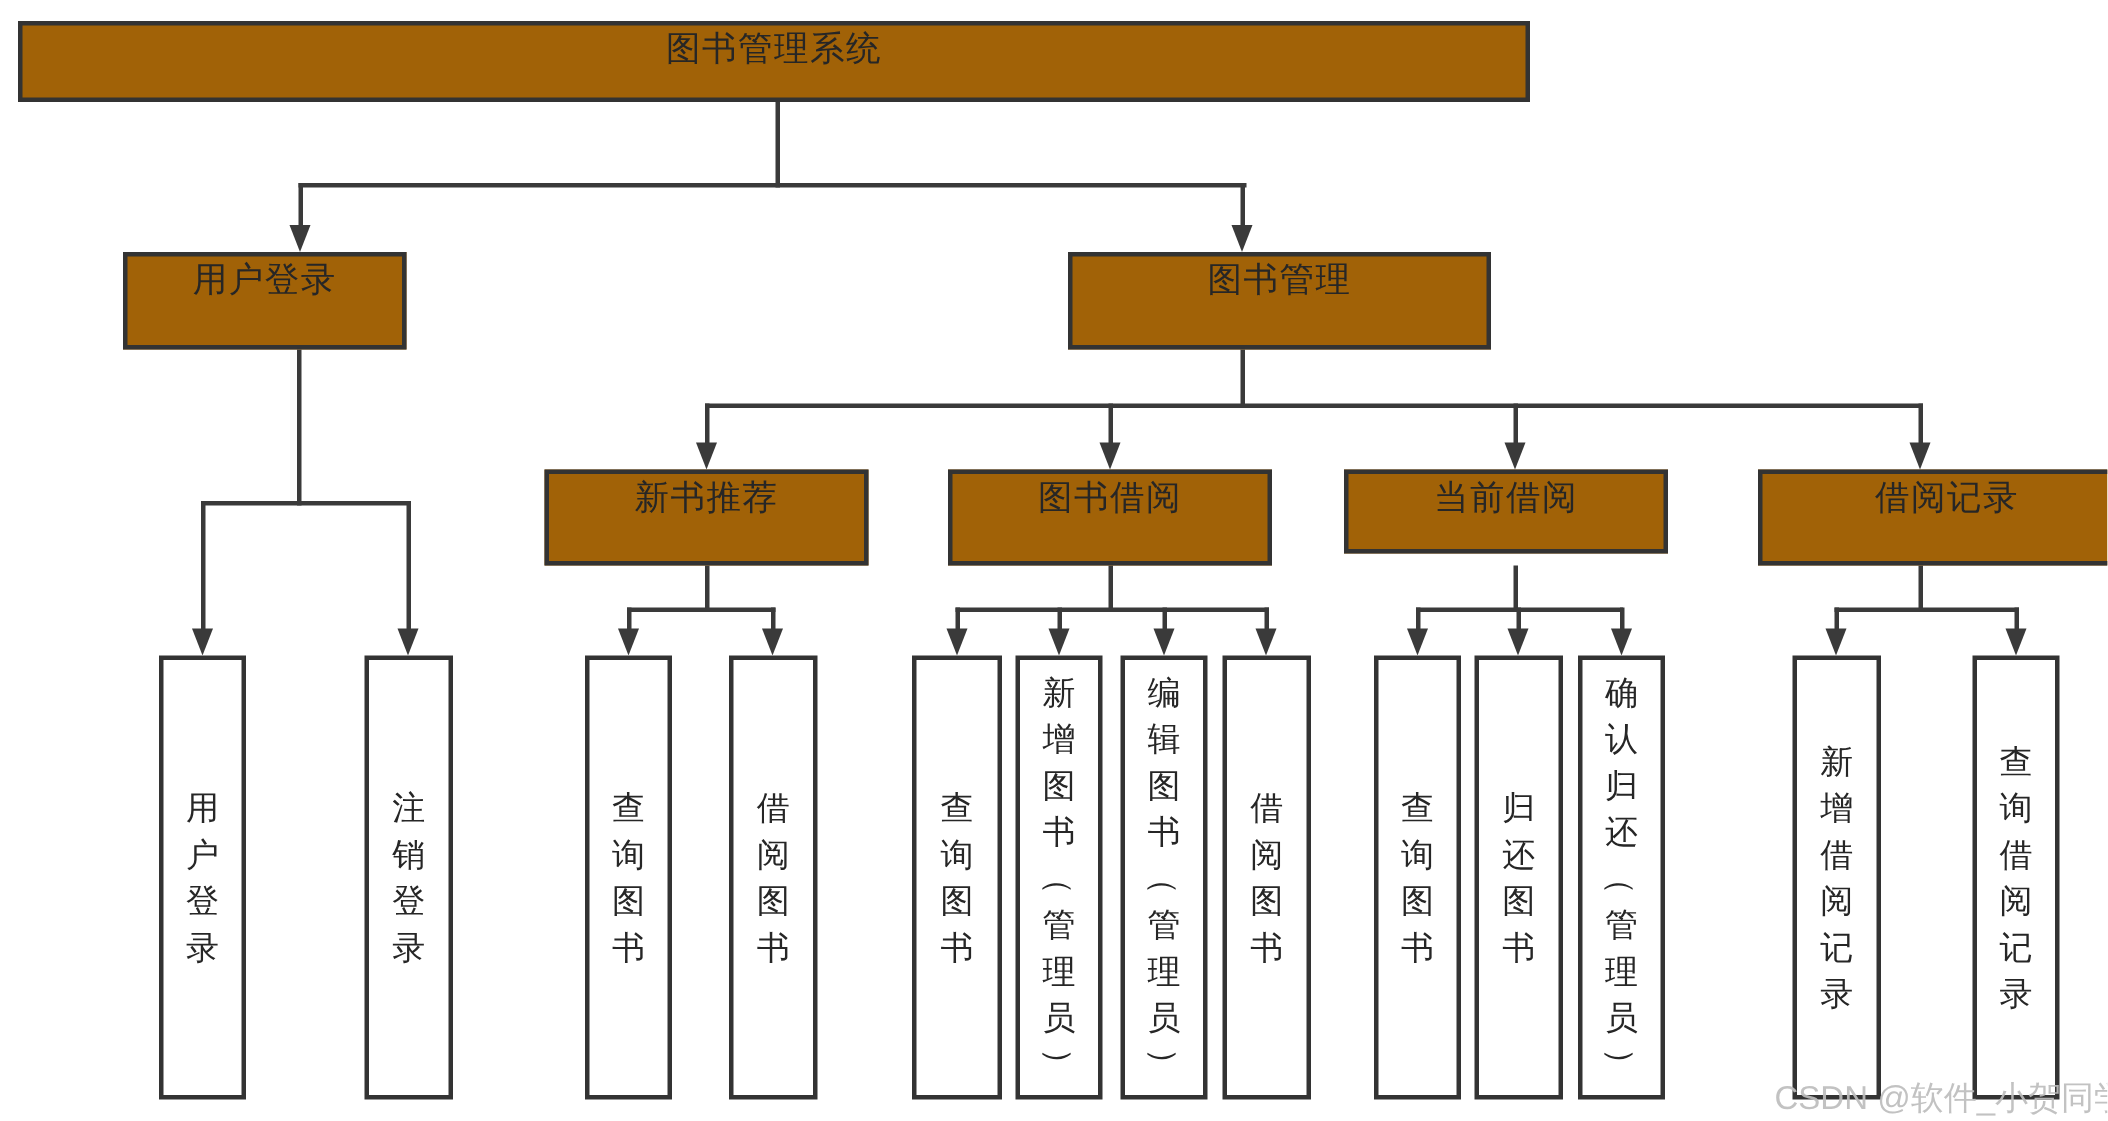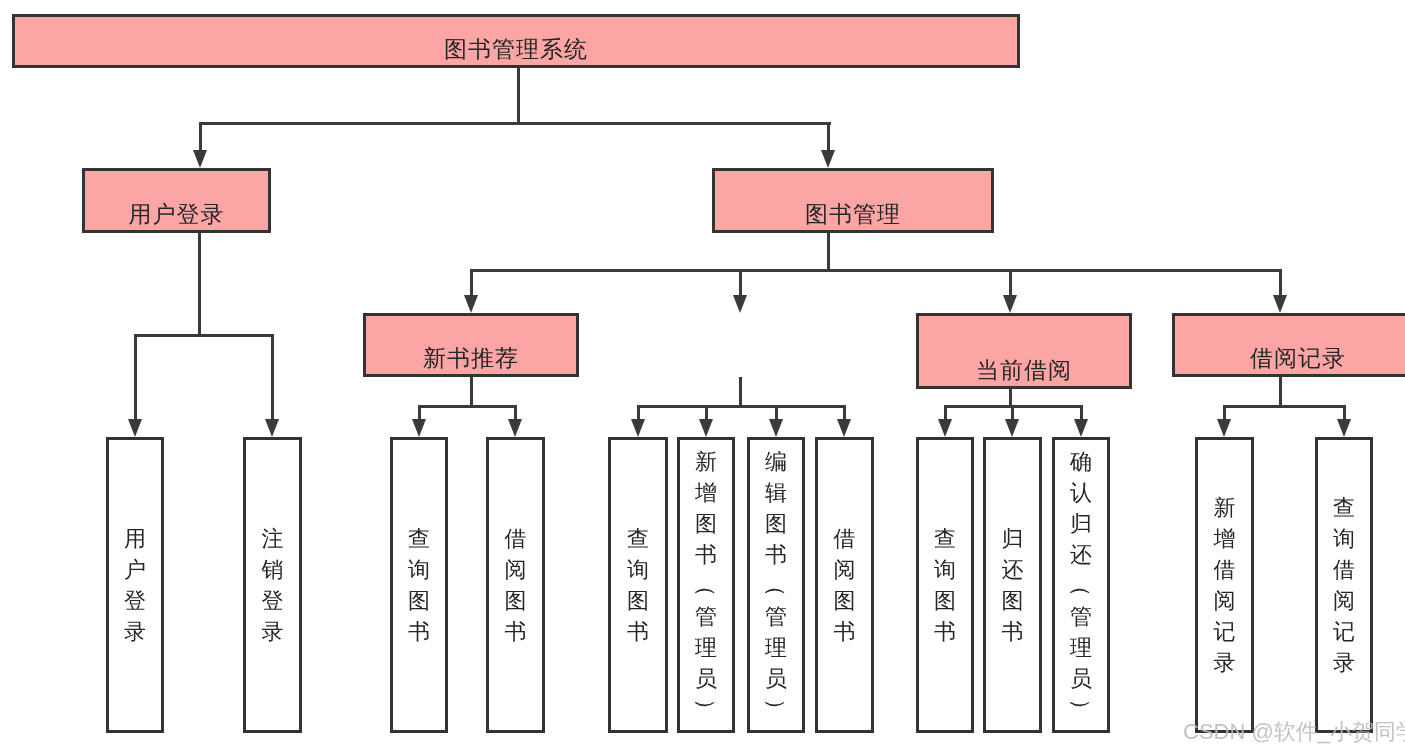--- a/index.html
+++ b/index.html
@@ -9,22 +9,22 @@
     background:#ffffff;
     font-family:"Liberation Sans",sans-serif;
     color:#262626;
     overflow:hidden;
   }
   
   .box{
     position:absolute;
     box-sizing:border-box;
     border:3px solid #333333;
-    background:#fca5a5;
-    display:flex;align-items:flex-end;justify-content:center;
+    background:#a16207;
+    display:flex;align-items:flex-start;justify-content:center;
     font-size:23px;
     letter-spacing:1px;
     white-space:nowrap;
   }
   
   .vbox{
     position:absolute;
     box-sizing:border-box;
     border:3px solid #333333;
     background:#ffffff;
@@ -128,21 +128,24 @@
   <div class="box" style="left:82px;top:168px;width:189px;height:65px">
     <span>用户登录</span>
   </div>
   <div class="box" style="left:712px;top:168px;width:282px;height:65px">
     <span>图书管理</span>
   </div>
 
   <div class="box" style="left:363px;top:313px;width:216px;height:64px">
     <span>新书推荐</span>
   </div>
-  <div class="box" style="left:916px;top:313px;width:216px;height:76px">
+  <div class="box" style="left:632px;top:313px;width:216px;height:64px">
+    <span>图书借阅</span>
+  </div>
+  <div class="box" style="left:896px;top:313px;width:216px;height:56px">
     <span>当前借阅</span>
   </div>
   <div class="box" style="left:1172px;top:313px;width:252px;height:64px">
     <span>借阅记录</span>
   </div>
 
   <div class="vbox" style="left:106px;top:437px;width:58px;height:296px">
       <span class="vchar">用</span>
       <span class="vchar">户</span>
       <span class="vchar">登</span>

